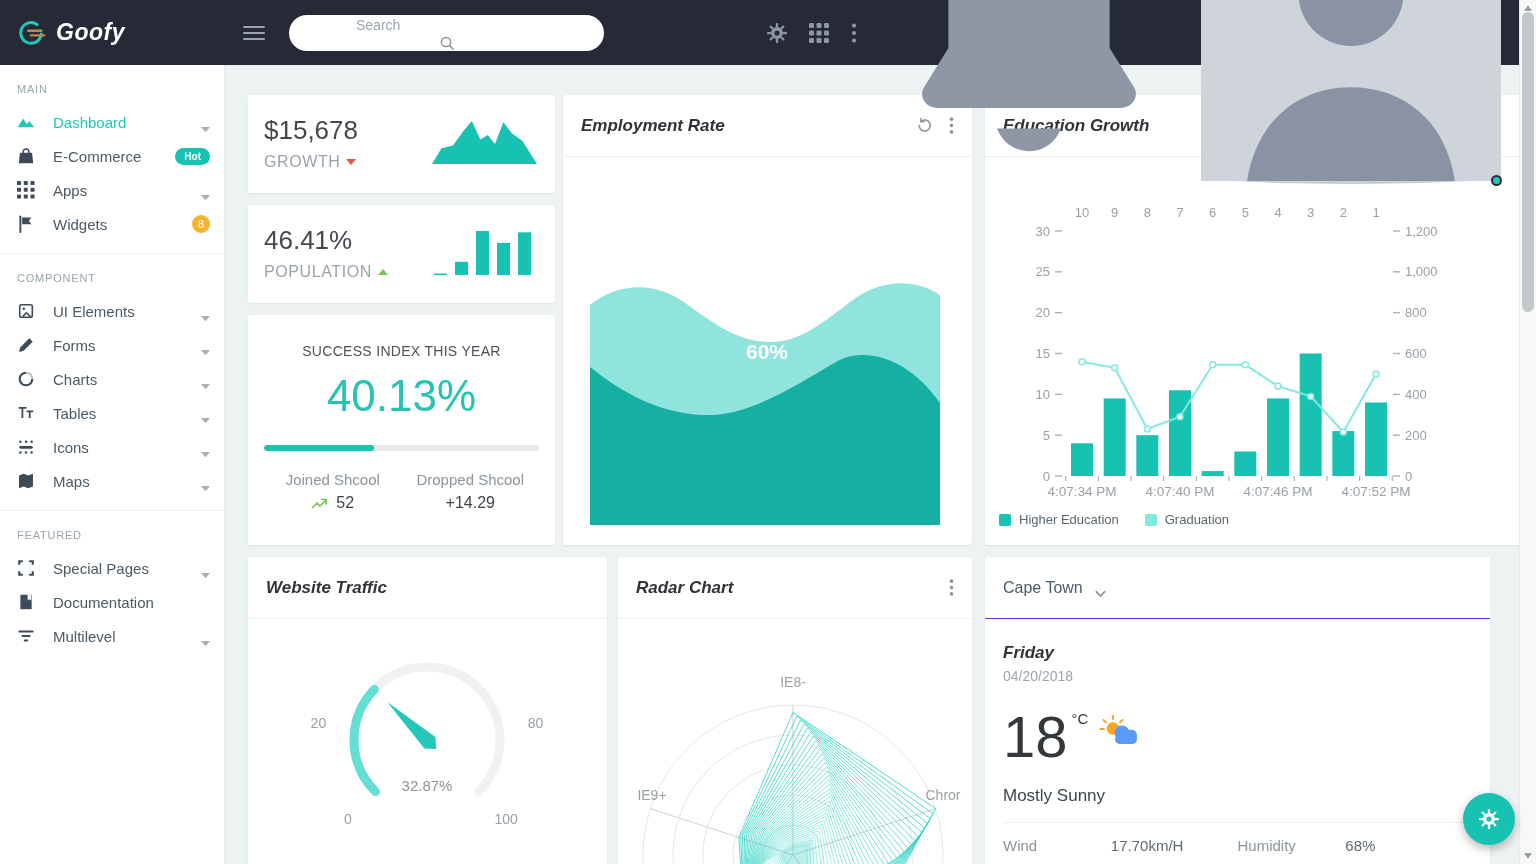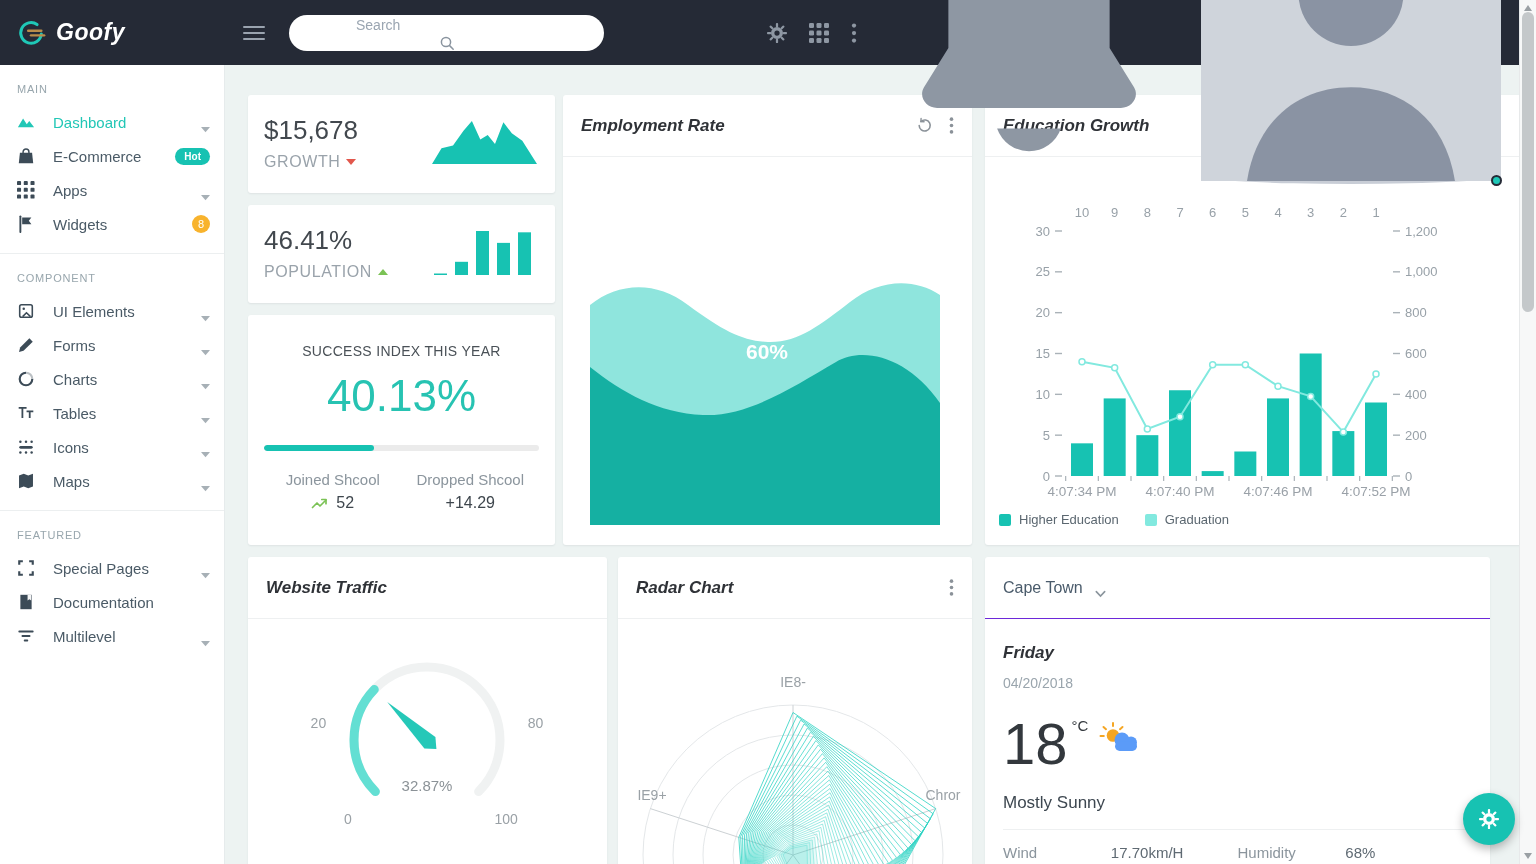--- a/index.html
+++ b/index.html
@@ -75,21 +75,21 @@
 
   .legend { position:absolute; left:14px; bottom:18px; display:flex; gap:26px; font-size:13px; color:#5b6770; }
   .legend-item { display:flex; align-items:center; gap:8px; }
   .legend-sw { width:12px; height:12px; border-radius:2px; }
 
   
   .weather-head { height:62px; display:flex; align-items:center; gap:12px; padding:0 18px; border-bottom:1px solid #6d28d9; font-size:16px; color:#4a5b6b; cursor:pointer; }
   .chev { width:11px; height:8px; color:#8b959d; }
   .weather-body { padding:24px 18px 0; }
   .w-day { font-size:17px; font-weight:bold; font-style:italic; color:#2f3237; }
-  .w-date { margin-top:12px; font-size:14px; color:#9aa5ad; }
+  .w-date { margin-top:5px; font-size:14px; color:#9aa5ad; }
   .w-temp-row { margin-top:24px; display:flex; align-items:flex-start; }
   .w-temp { font-size:58px; color:#33383d; line-height:1; }
   .w-unit { font-size:15px; color:#33383d; margin:2px 0 0 4px; }
   .w-ic { width:44px; height:36px; margin:6px 0 0 10px; }
   .w-cond { margin-top:20px; font-size:17px; color:#3d4750; }
   .w-stats { margin-top:16px; border-top:1px solid #eef0f1; padding-top:14px; display:flex; font-size:15px; }
   .w-stat { display:flex; flex:1; }
   .w-stat .lbl { color:#8b959d; width:46%; }
   .w-stat .val { color:#5f6a73; }
 

